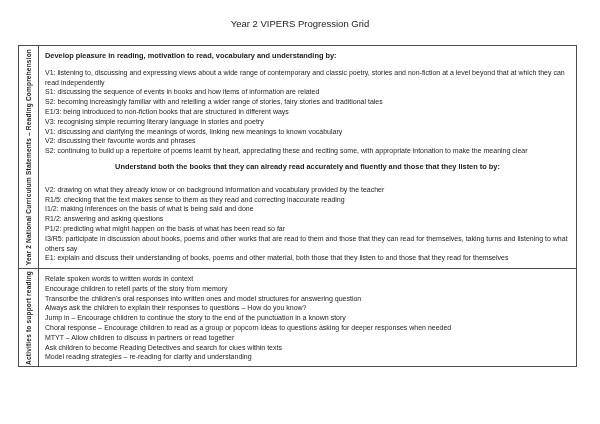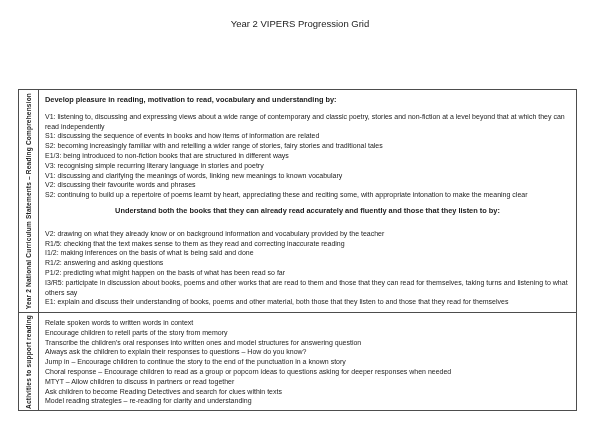--- a/index.html
+++ b/index.html
@@ -29,21 +29,20 @@
     position: absolute;
     left: 18px;
     top: 45px;
     width: 559px;
     height: 322px;
     border: 1px solid #4d4d4d;
     box-sizing: border-box;
     display: flex;
     flex-direction: column;
     background: #ffffff;
-    margin-top: 44px;
   }
   .grid-row {
     display: flex;
     box-sizing: border-box;
   }
   .grid-row.row1 { height: 222px; }
   .grid-row.row2 { flex: 1; border-top: 1px solid #4d4d4d; }
   .row-label {
     width: 20px;
     box-sizing: border-box;

